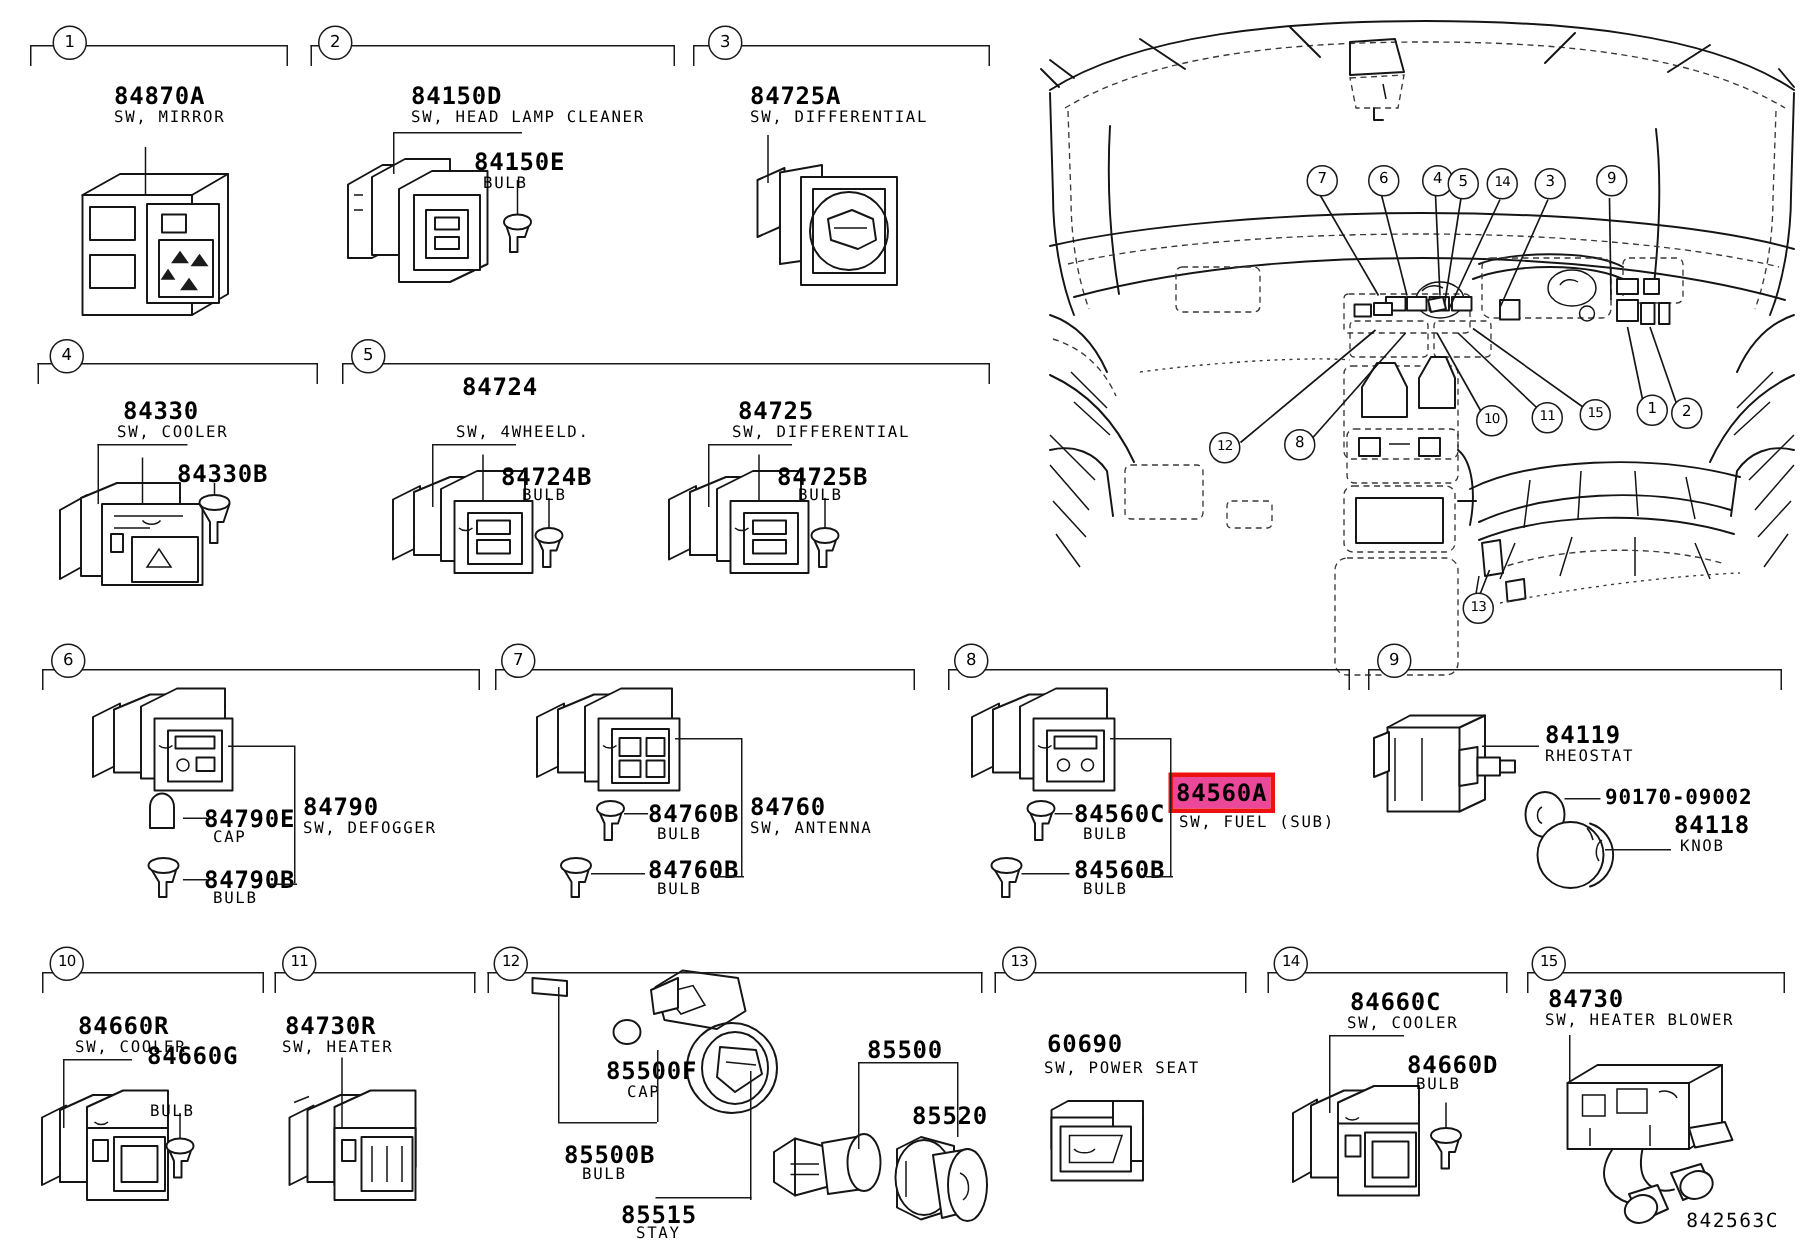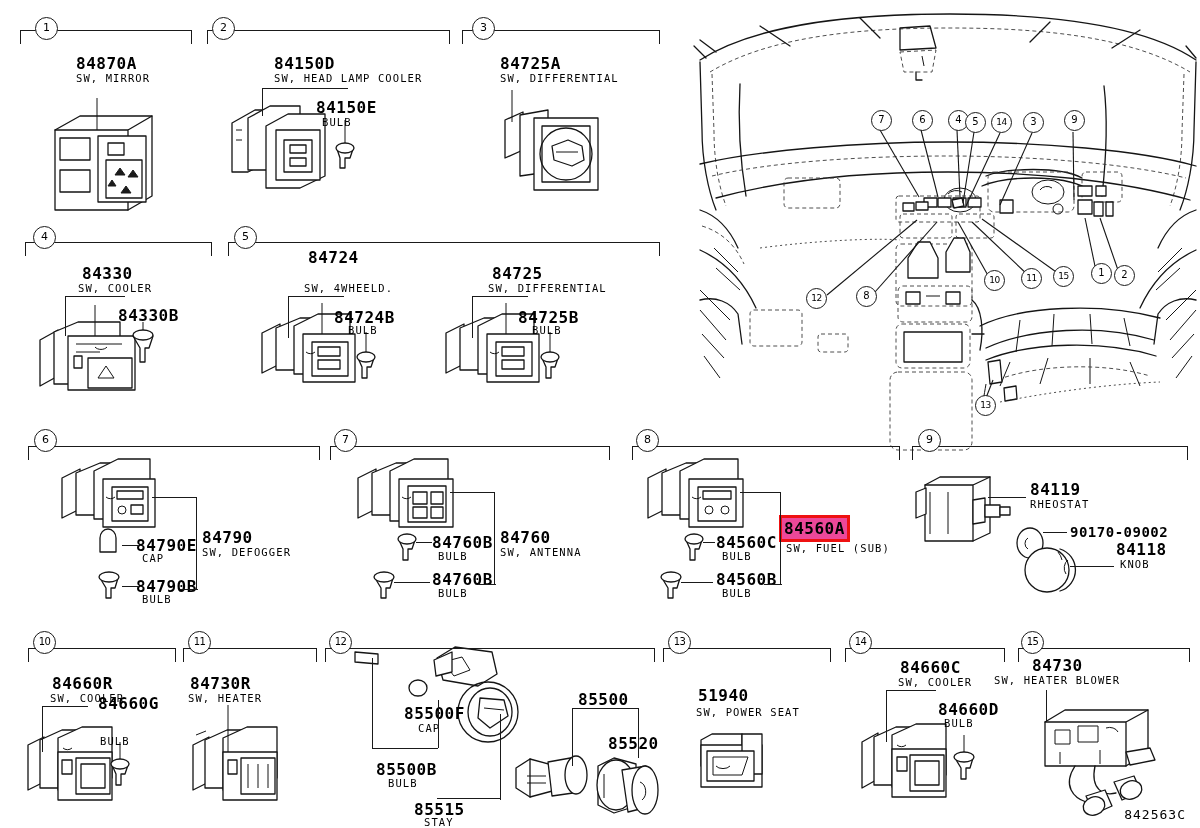--- a/index.html
+++ b/index.html
@@ -504,21 +504,21 @@
   <div class="bracket" style="left:845px;top:648px;width:160px;"></div>
   <div class="gnum wide" style="left:849px;top:631px;">14</div>
 
   <div class="bracket" style="left:1018px;top:648px;width:172px;"></div>
   <div class="gnum wide" style="left:1021px;top:631px;">15</div>
 
   <div class="pnum" style="left:76px;top:54px;">84870A</div>
   <div class="pdesc" style="left:76px;top:72px;">SW, MIRROR</div>
 
   <div class="pnum" style="left:274px;top:54px;">84150D</div>
-  <div class="pdesc" style="left:274px;top:72px;">SW, HEAD LAMP COOLER</div>
+  <div class="pdesc" style="left:274px;top:72px;">SW, HEAD LAMP CLEANER</div>
   <div class="pnum" style="left:316px;top:98px;">84150E</div>
   <div class="pdesc" style="left:322px;top:116px;">BULB</div>
   <div class="ln lnh" style="left:262px;top:88px;width:86px;"></div>
   <div class="ln lnv" style="left:262px;top:88px;height:28px;"></div>
 
   <div class="pnum" style="left:500px;top:54px;">84725A</div>
   <div class="pdesc" style="left:500px;top:72px;">SW, DIFFERENTIAL</div>
 
   <div class="pnum" style="left:82px;top:264px;">84330</div>
   <div class="pdesc" style="left:78px;top:282px;">SW, COOLER</div>
@@ -605,32 +605,32 @@
   <div class="pnum" style="left:608px;top:734px;">85520</div>
   <div class="ln lnv" style="left:372px;top:658px;height:90px;"></div>
   <div class="ln lnh" style="left:372px;top:748px;width:66px;"></div>
   <div class="ln lnv" style="left:438px;top:700px;height:48px;"></div>
   <div class="ln lnv" style="left:500px;top:714px;height:86px;"></div>
   <div class="ln lnh" style="left:437px;top:798px;width:64px;"></div>
   <div class="ln lnh" style="left:572px;top:708px;width:66px;"></div>
   <div class="ln lnv" style="left:572px;top:708px;height:58px;"></div>
   <div class="ln lnv" style="left:638px;top:708px;height:50px;"></div>
 
-  <div class="pnum" style="left:698px;top:686px;">51940</div>
+  <div class="pnum" style="left:698px;top:686px;">60690</div>
   <div class="pdesc" style="left:696px;top:706px;">SW, POWER SEAT</div>
 
   <div class="pnum" style="left:900px;top:658px;">84660C</div>
   <div class="pdesc" style="left:898px;top:676px;">SW, COOLER</div>
   <div class="pnum" style="left:938px;top:700px;">84660D</div>
   <div class="pdesc" style="left:944px;top:717px;">BULB</div>
   <div class="ln lnh" style="left:886px;top:690px;width:50px;"></div>
   <div class="ln lnv" style="left:886px;top:690px;height:52px;"></div>
 
   <div class="pnum" style="left:1032px;top:656px;">84730</div>
-  <div class="pdesc" style="left:994px;top:674px;">SW, HEATER BLOWER</div>
+  <div class="pdesc" style="left:1030px;top:674px;">SW, HEATER BLOWER</div>
   <div class="ln lnv" style="left:1046px;top:690px;height:32px;"></div>
 
   <div class="cnum" style="left:871px;top:110px;">7</div>
   <div class="cnum" style="left:912px;top:110px;">6</div>
   <div class="cnum" style="left:948px;top:110px;">4</div>
   <div class="cnum" style="left:965px;top:112px;">5</div>
   <div class="cnum two" style="left:991px;top:112px;">14</div>
   <div class="cnum" style="left:1023px;top:112px;">3</div>
   <div class="cnum" style="left:1064px;top:110px;">9</div>
 

